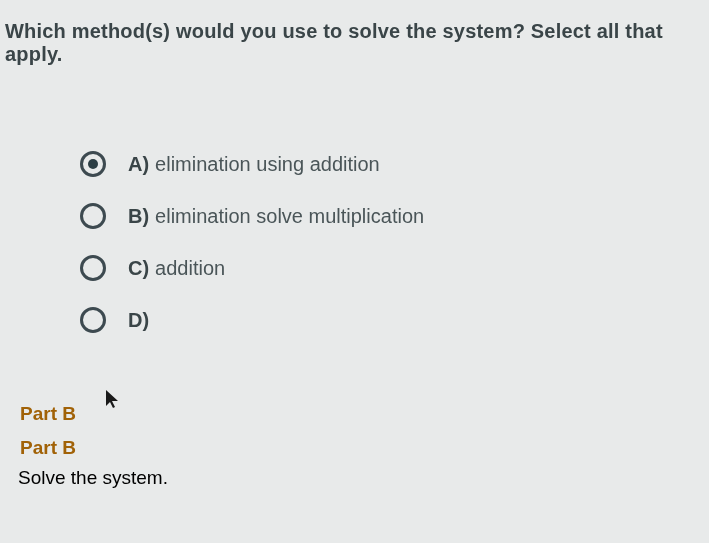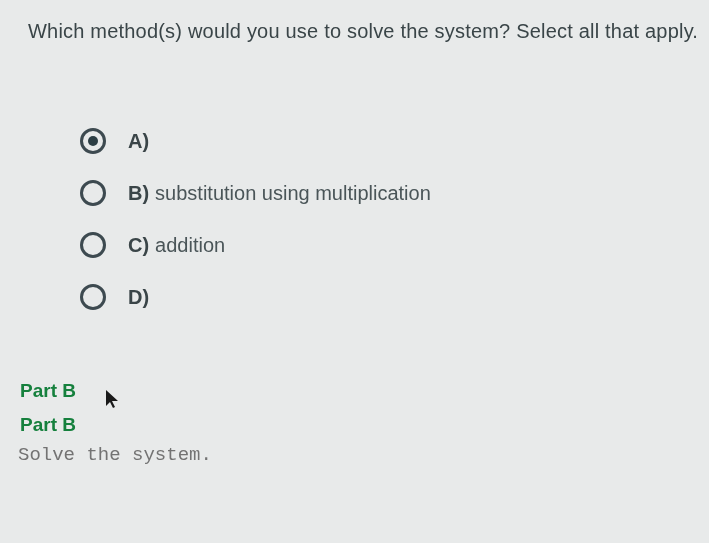--- a/index.html
+++ b/index.html
@@ -8,24 +8,23 @@
       font-family: Arial, Helvetica, sans-serif;
       background: #e8eaea;
       width: 709px;
       height: 543px;
       overflow: hidden;
       position: relative;
     }
     .question-text {
       font-size: 20px;
       color: #3a4548;
-      padding: 20px 5px 0 16px;
-      font-weight: normal;
+      padding: 20px 5px 0 5px;
+      font-weight: bold;
       letter-spacing: 0.2px;
-      margin-left: 12px;
     }
     .options-container {
       margin-top: 85px;
       margin-left: 80px;
     }
     .option-row {
       display: flex;
       align-items: center;
       margin-bottom: 26px;
     }
@@ -52,59 +51,59 @@
       color: #3a4548;
       margin-right: 6px;
     }
     .option-text {
       font-size: 20px;
       color: #4a5558;
     }
     .part-label {
       font-size: 19px;
       font-weight: bold;
-      color: #15803d;
+      color: #a16207;
       margin-left: 20px;
     }
     .part-label-1 {
       margin-top: 70px;
     }
     .part-label-2 {
       margin-top: 12px;
     }
     .solve-text {
       font-size: 19px;
-      color: #737373;
+      color: #000000;
       margin-left: 18px;
       margin-top: 8px;
-      font-family: Liberation Mono, monospace;
     }
     .cursor {
       position: absolute;
       left: 106px;
       top: 390px;
       pointer-events: none;
     }
   </style>
 </head>
 <body>
 
 <div class="question-text">Which method(s) would you use to solve the system? Select all that apply.</div>
 
 <div class="options-container">
   <div class="option-row">
     <div class="radio-outer">
       <div class="radio-inner"></div>
     </div>
     <span class="option-letter">A)</span>
+    <span class="option-text">elimination using addition</span>
   </div>
   <div class="option-row">
     <div class="radio-outer"></div>
     <span class="option-letter">B)</span>
-    <span class="option-text">substitution using multiplication</span>
+    <span class="option-text">elimination solve multiplication</span>
   </div>
   <div class="option-row">
     <div class="radio-outer"></div>
     <span class="option-letter">C)</span>
     <span class="option-text">addition</span>
   </div>
   <div class="option-row">
     <div class="radio-outer"></div>
     <span class="option-letter">D)</span>
   </div>

